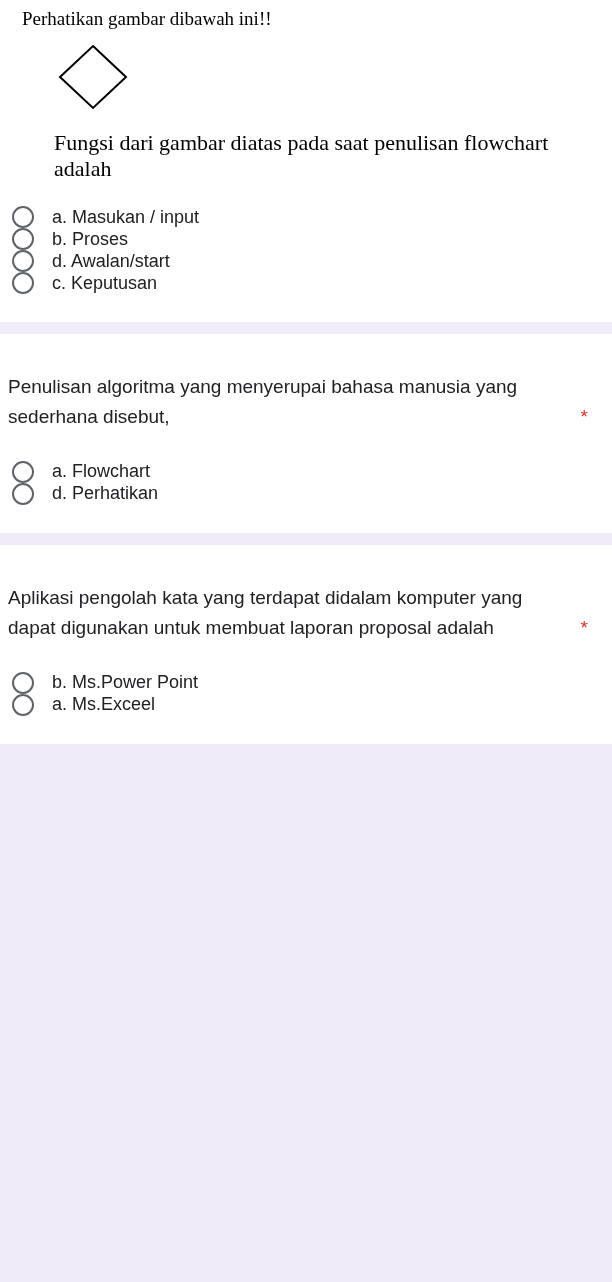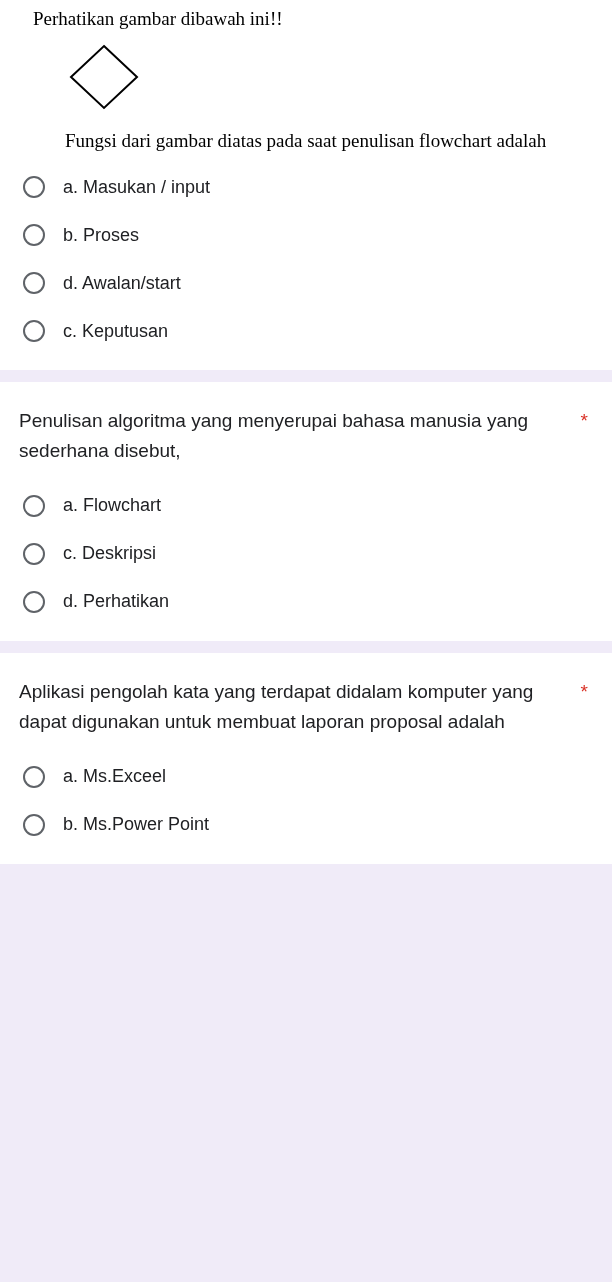--- a/index.html
+++ b/index.html
@@ -7,66 +7,66 @@
       margin: 0;
       padding: 0;
     }
     body {
       font-family: Arial, 'Helvetica Neue', sans-serif;
       background: #f0ebf8;
       width: 612px;
     }
     .card {
       background: #ffffff;
-      padding: 24px 24px 28px 19px;
+      padding: 24px 24px 28px 8px;
       margin-bottom: 12px;
     }
     .card-first {
       padding-top: 8px;
     }
     .serif-text {
       font-family: 'Times New Roman', Times, serif;
       font-size: 19px;
       color: #000;
       margin-left: 14px;
       margin-bottom: 8px;
     }
     .diamond-container {
       margin: 12px 0 18px 48px;
     }
     .diamond-svg {
       display: block;
     }
     .sub-text {
       font-family: 'Times New Roman', Times, serif;
-      font-size: 19px;
+      font-size: 22px;
       color: #000;
       margin-left: 46px;
       margin-bottom: 24px;
     }
     .question-title {
       font-size: 19px;
       color: #202124;
       line-height: 1.6;
       margin-bottom: 28px;
       display: flex;
-      align-items: flex-start;
+      align-items: flex-end;
+      margin-top: 14px;
     }
     .question-title-text {
       flex: 1;
     }
     .required {
       color: #d93025;
       margin-left: 6px;
       font-size: 19px;
     }
     .options {
       display: flex;
       flex-direction: column;
-      gap: 26px;
     }
     .option {
       display: flex;
       align-items: center;
       gap: 18px;
       cursor: pointer;
     }
     .radio {
       width: 22px;
       height: 22px;
@@ -116,37 +116,33 @@
     <span class="question-title-text">Penulisan algoritma yang menyerupai bahasa manusia yang sederhana disebut,</span>
     <span class="required">*</span>
   </div>
   <div class="options">
     <div class="option">
       <div class="radio"></div>
       <span class="option-label">a. Flowchart</span>
     </div>
     <div class="option">
       <div class="radio"></div>
-      <span class="option-label">c. Deskripsi</span>
-    </div>
-    <div class="option">
-      <div class="radio"></div>
       <span class="option-label">d. Perhatikan</span>
     </div>
   </div>
 </div>
 
 <div class="card">
   <div class="question-title">
     <span class="question-title-text">Aplikasi pengolah kata yang terdapat didalam komputer yang dapat digunakan untuk membuat laporan proposal adalah</span>
     <span class="required">*</span>
   </div>
   <div class="options">
     <div class="option">
       <div class="radio"></div>
-      <span class="option-label">a. Ms.Exceel</span>
+      <span class="option-label">b. Ms.Power Point</span>
     </div>
     <div class="option">
       <div class="radio"></div>
-      <span class="option-label">b. Ms.Power Point</span>
+      <span class="option-label">a. Ms.Exceel</span>
     </div>
   </div>
 </div>
 
 </body></html>

